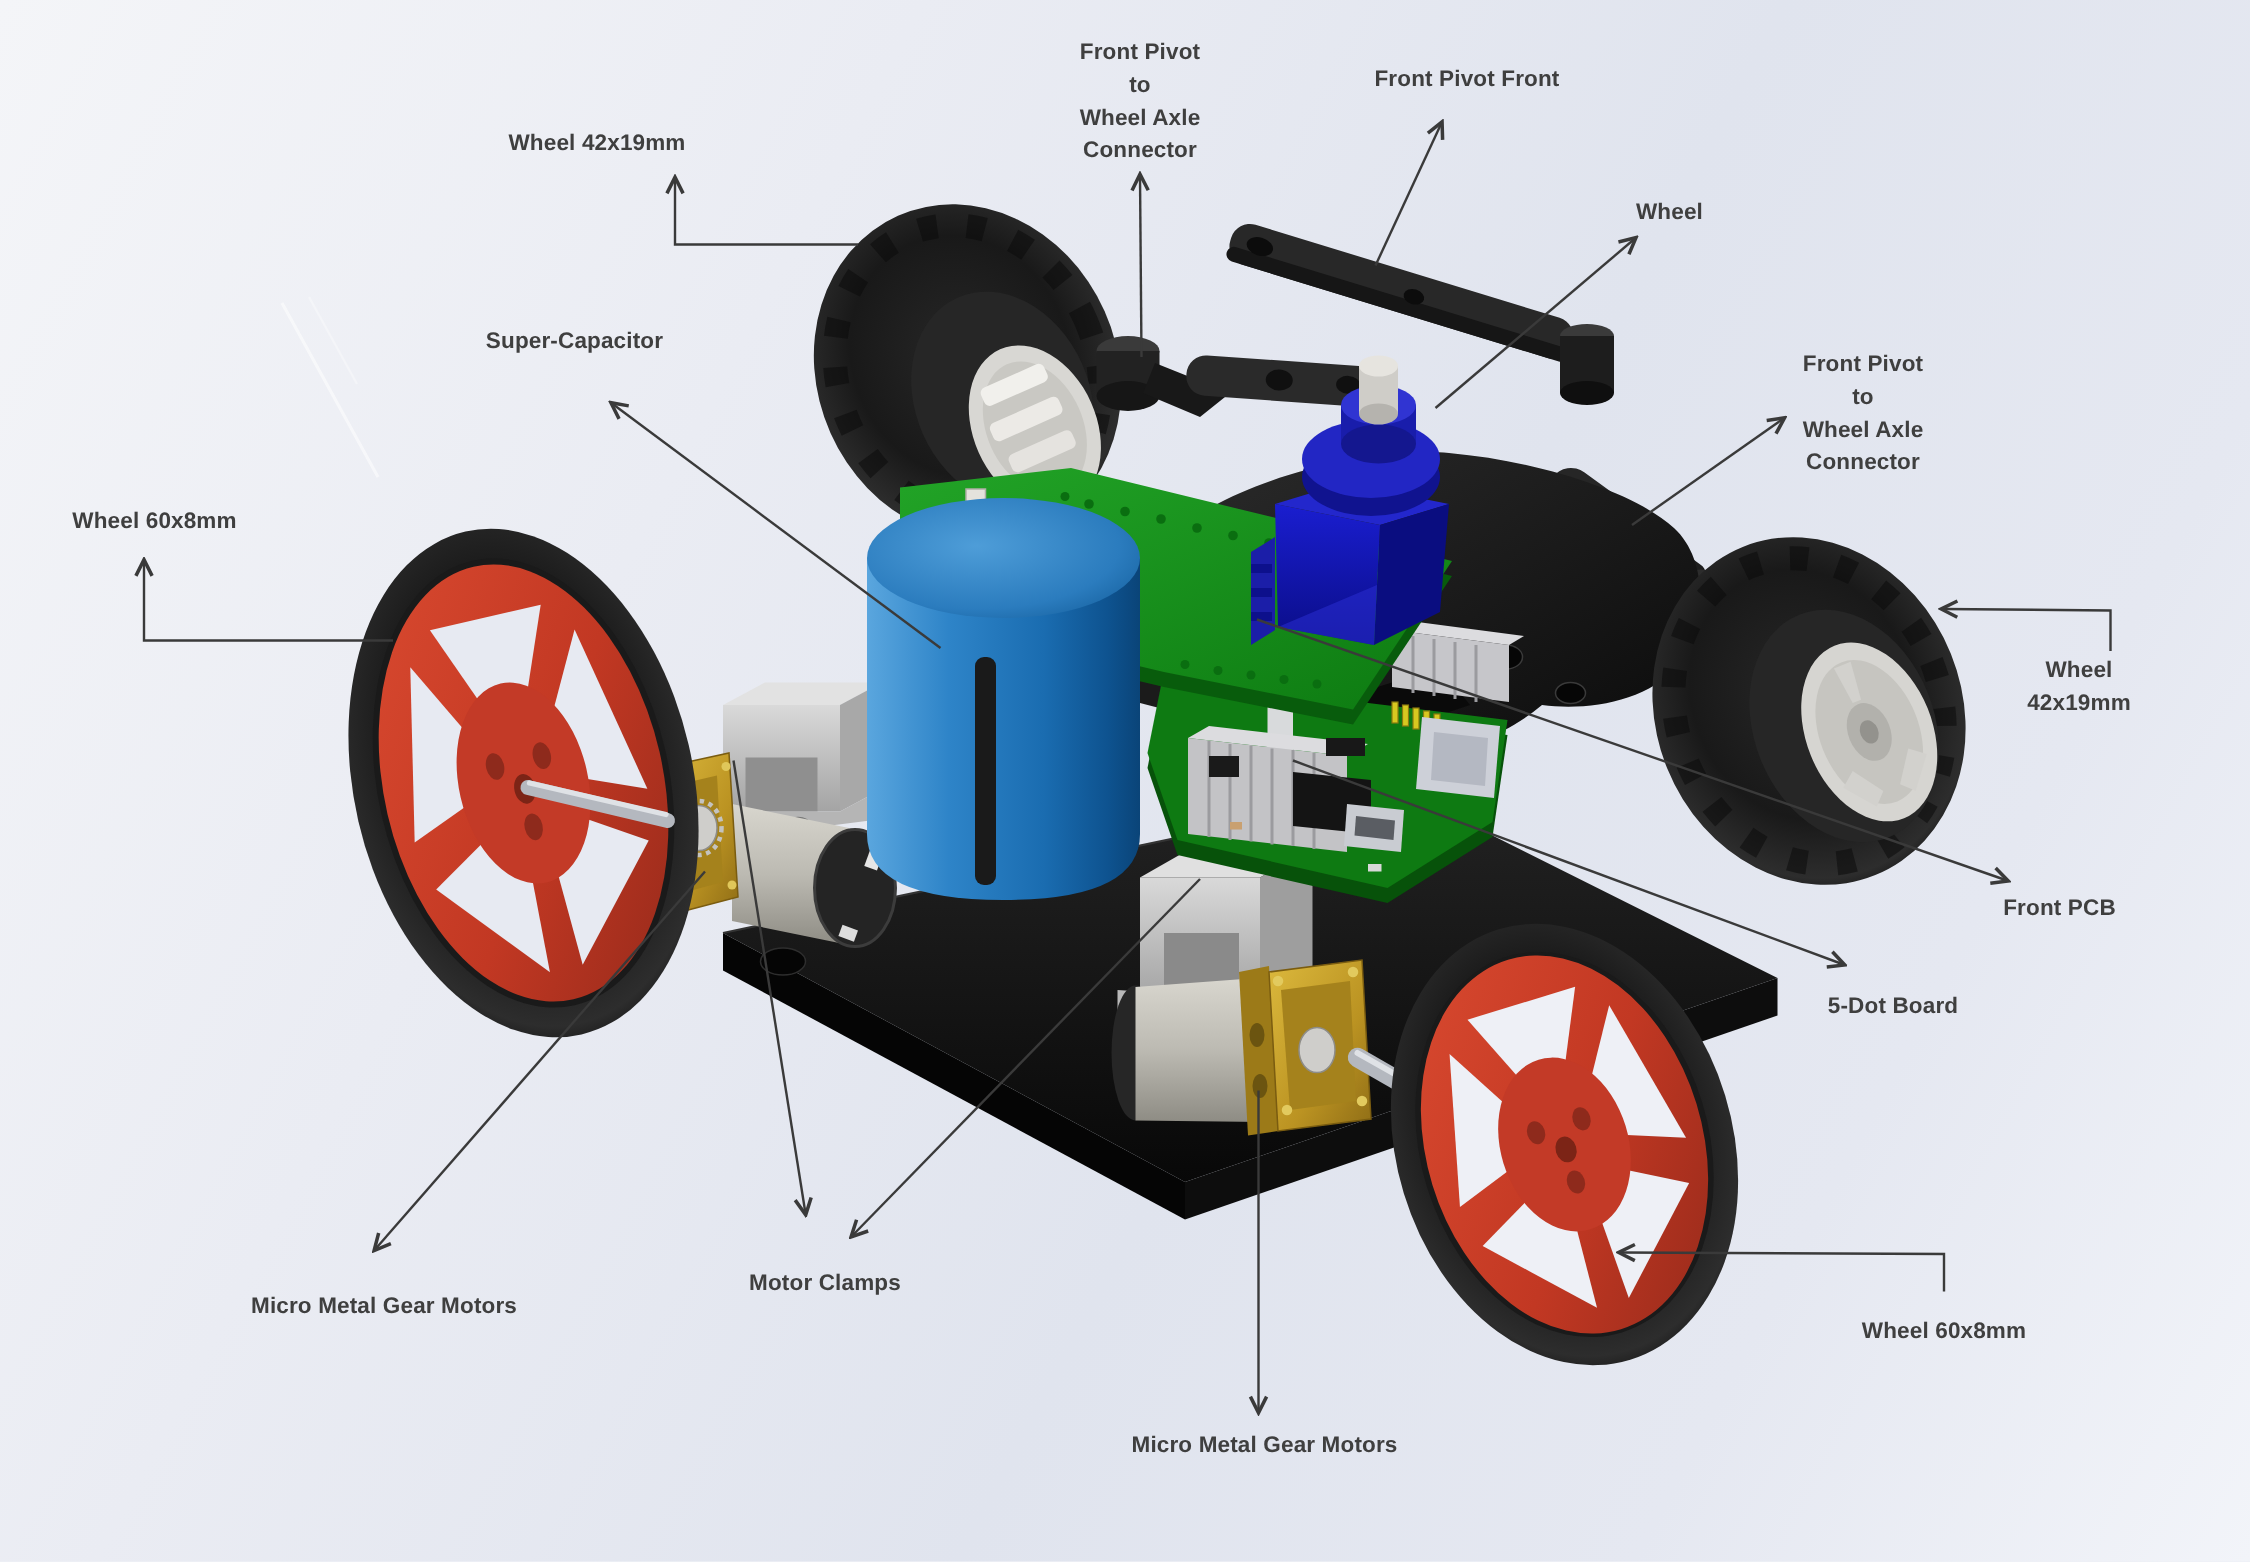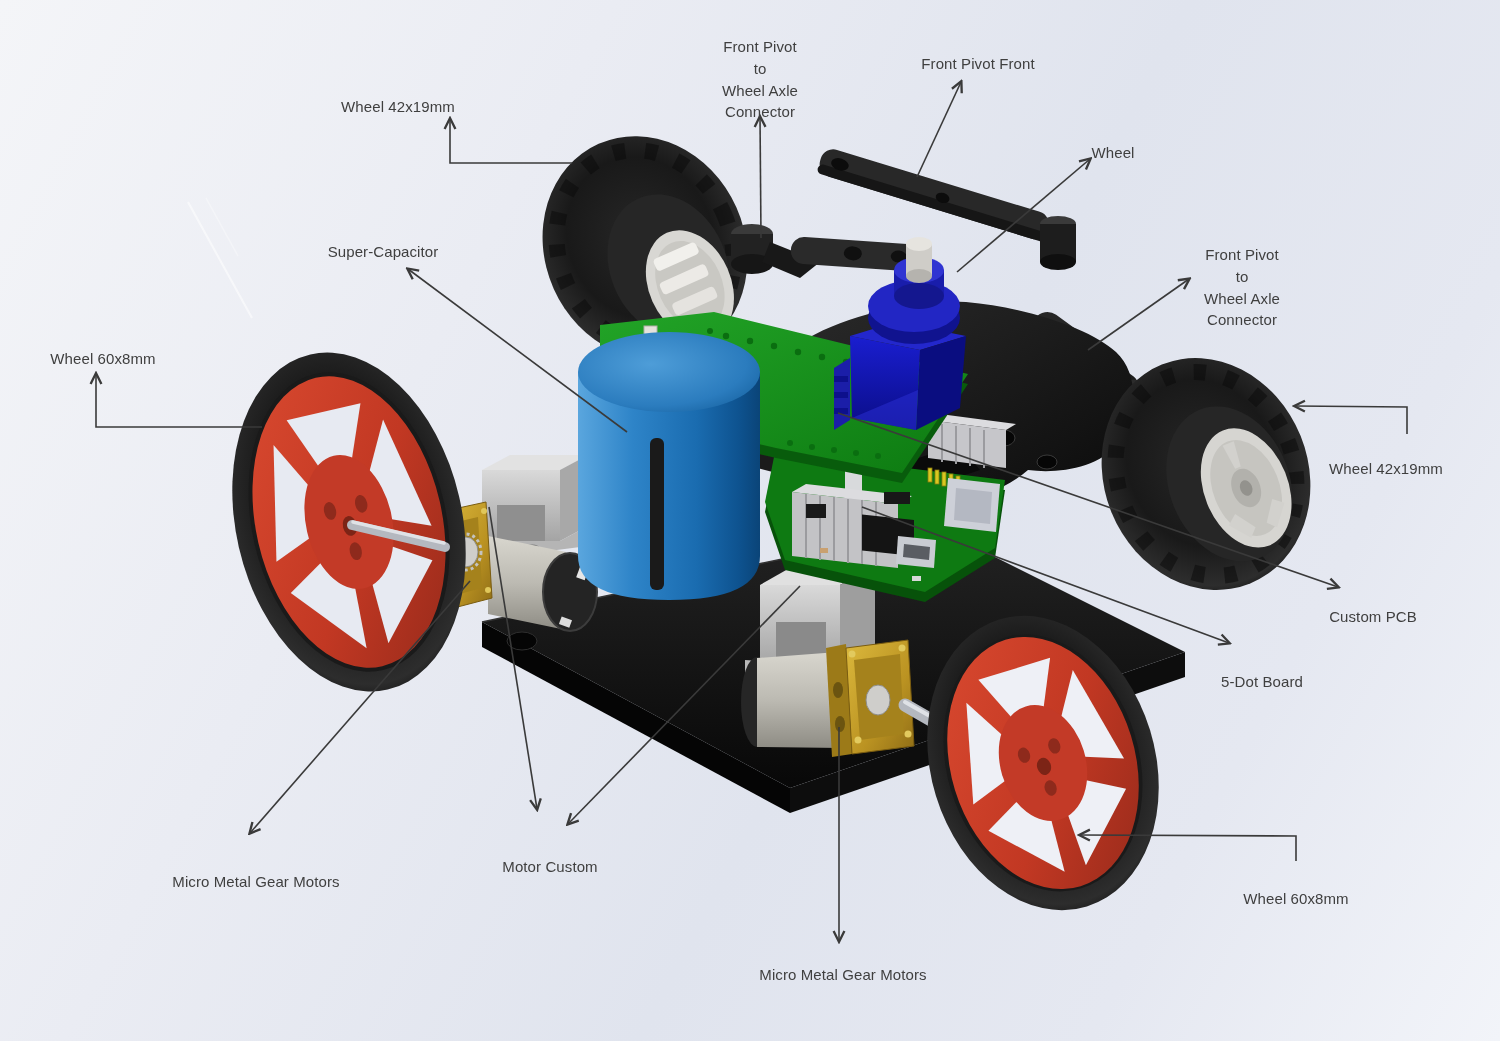--- a/index.html
+++ b/index.html
@@ -8,24 +8,23 @@
     font-family:"Liberation Sans",sans-serif;
     background:#eef0f6;
   }
   .stage{
     position:relative;width:1500px;height:1041px;
     background:linear-gradient(118deg,#f4f5f8 0%,#eaecf3 30%,#e0e4ee 58%,#e5e8f1 80%,#f2f4f9 100%);
   }
   .stage svg{position:absolute;left:0;top:0;}
   .lbl{
     position:absolute;transform:translate(-50%,-50%);
-    font-weight:400;font-size:15px;line-height:1.45;color:#3f3f3f;
+    font-weight:700;font-size:15px;line-height:1.45;color:#3f3f3f;
     text-align:center;white-space:pre-line;letter-spacing:.1px;
     pointer-events:none;
-    margin-top:11px;
   }
 </style>
 </head>
 <body>
 
 <div class="stage">
 
 <svg width="1500" height="1041" viewBox="0 0 1500 1041">
   <defs>
     <radialGradient id="tireG" cx="50%" cy="45%" r="60%">
@@ -393,23 +392,23 @@
 <div class="lbl" style="left:760px;top:68px">Front Pivot
 to
 Wheel Axle
 Connector</div>
 <div class="lbl" style="left:978px;top:53px">Front Pivot Front</div>
 <div class="lbl" style="left:1113px;top:142px">Wheel</div>
 <div class="lbl" style="left:1242px;top:276px">Front Pivot
 to
 Wheel Axle
 Connector</div>
-<div class="lbl" style="left:383px;top:241px">Super-Capacitor</div>
+<div class="lbl" style="left:383px;top:228px">Super-Capacitor</div>
 <div class="lbl" style="left:103px;top:348px">Wheel 60x8mm</div>
 <div class="lbl" style="left:1386px;top:458px">Wheel 42x19mm</div>
-<div class="lbl" style="left:1373px;top:606px">Custom PCB</div>
+<div class="lbl" style="left:1373px;top:606px">Front PCB</div>
 <div class="lbl" style="left:1262px;top:671px">5-Dot Board</div>
 <div class="lbl" style="left:256px;top:871px">Micro Metal Gear Motors</div>
-<div class="lbl" style="left:550px;top:856px">Motor Custom</div>
+<div class="lbl" style="left:550px;top:856px">Motor Clamps</div>
 <div class="lbl" style="left:843px;top:964px">Micro Metal Gear Motors</div>
 <div class="lbl" style="left:1296px;top:888px">Wheel 60x8mm</div>
 
 </div>
 
 </body></html>

